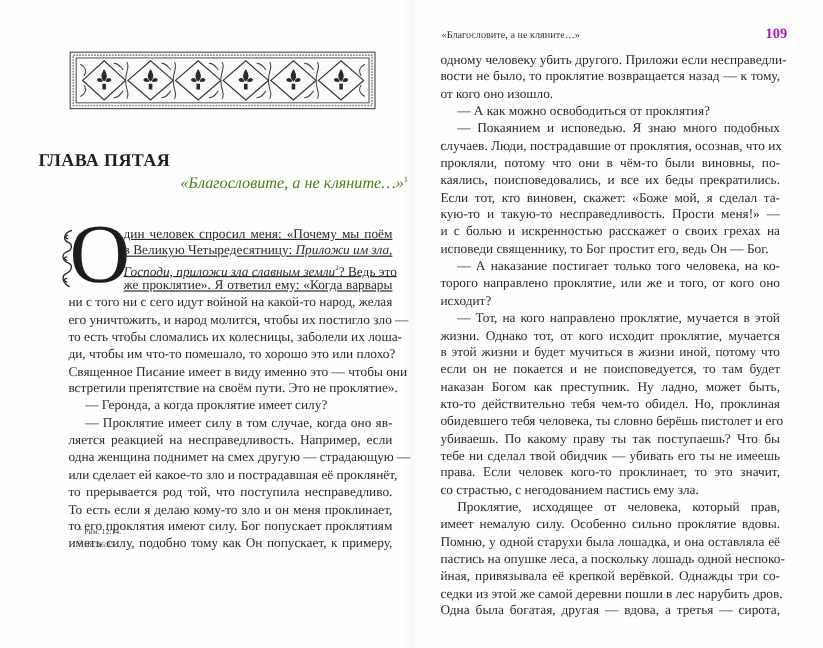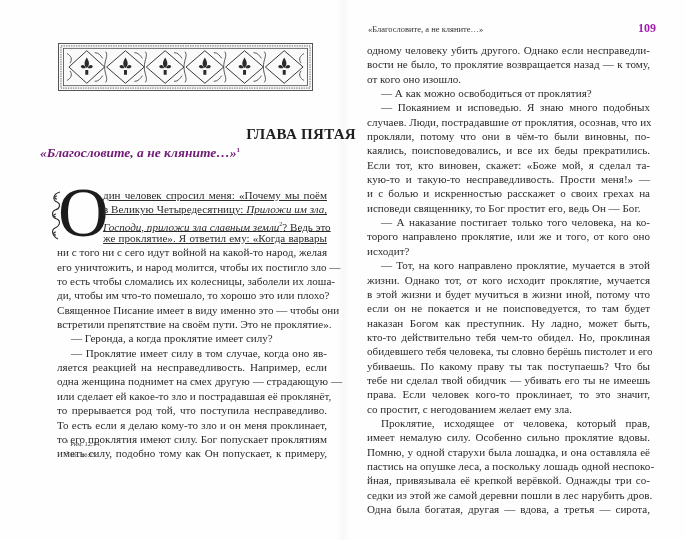--- a/index.html
+++ b/index.html
@@ -20,27 +20,27 @@
 
     
     .ornament {
       position: absolute; left: 58px; top: 43px; width: 255px; height: 48px;
       border: 1px solid #555; box-sizing: border-box;
       background: #fafafa;
     }
     .ornament svg { display: block; width: 100%; height: 100%; }
 
     .chapter-title {
-      position: absolute; left: 56px; width: 300px; top: 126px;
-      text-align: right; font-weight: bold; font-size: 15px; letter-spacing: 0.3px;
+      position: absolute; left: 32px; width: 300px; top: 126px;
+      text-align: left; font-weight: bold; font-size: 15px; letter-spacing: 0.3px;
       color: #1f1f1f;
     }
     .chapter-subtitle {
       position: absolute; left: 40px; width: 300px; top: 145px;
-      text-align: left; font-style: italic; font-size: 13.5px; color: #701a75; font-weight: bold;
+      text-align: right; font-style: italic; font-size: 13.5px; color: #4d7c0f;
     }
     .chapter-subtitle sup { font-size: 7px; font-style: normal; }
 
     .text-block {
       position: absolute;
       font-size: 11.1px; line-height: 14.35px;
       text-align: justify;
       color: #2b2b2b;
     }
     .text-block .line { display: block; white-space: nowrap; text-align: justify; text-align-last: justify; height: 14.35px; overflow: visible; }
@@ -152,21 +152,21 @@
       <div><sup>1</sup> <span>Рим. 12:14.</span></div>
       <div><sup>2</sup> <span>Ис. 26:15.</span></div>
     </div>
   </div>
 
   <div>
     <div class="running-head">«Благословите, а не кляните…»</div>
     <div class="page-number">109</div>
 
     <div class="text-block right-text">
-      <span class="line">одному человеку убить другого. Однако если несправедли-</span>
+      <span class="line">одному человеку убить другого. Приложи если несправедли-</span>
       <span class="line">вости не было, то проклятие возвращается назад — к тому,</span>
       <span class="line last">от кого оно изошло.</span>
       <span class="line indent last">— А как можно освободиться от проклятия?</span>
       <span class="line indent">— Покаянием и исповедью. Я знаю много подобных</span>
       <span class="line">случаев. Люди, пострадавшие от проклятия, осознав, что их</span>
       <span class="line">прокляли, потому что они в чём-то были виновны, по-</span>
       <span class="line">каялись, поисповедовались, и все их беды прекратились.</span>
       <span class="line">Если тот, кто виновен, скажет: «Боже мой, я сделал та-</span>
       <span class="line">кую-то и такую-то несправедливость. Прости меня!» —</span>
       <span class="line">и с болью и искренностью расскажет о своих грехах на</span>
@@ -177,21 +177,21 @@
       <span class="line indent">— Тот, на кого направлено проклятие, мучается в этой</span>
       <span class="line">жизни. Однако тот, от кого исходит проклятие, мучается</span>
       <span class="line">в этой жизни и будет мучиться в жизни иной, потому что</span>
       <span class="line">если он не покается и не поисповедуется, то там будет</span>
       <span class="line">наказан Богом как преступник. Ну ладно, может быть,</span>
       <span class="line">кто-то действительно тебя чем-то обидел. Но, проклиная</span>
       <span class="line">обидевшего тебя человека, ты словно берёшь пистолет и его</span>
       <span class="line">убиваешь. По какому праву ты так поступаешь? Что бы</span>
       <span class="line">тебе ни сделал твой обидчик — убивать его ты не имеешь</span>
       <span class="line">права. Если человек кого-то проклинает, то это значит,</span>
-      <span class="line last">со простит, с негодованием желает ему зла.</span>
+      <span class="line last">со страстью, с негодованием пастись ему зла.</span>
       <span class="line indent">Проклятие, исходящее от человека, который прав,</span>
       <span class="line">имеет немалую силу. Особенно сильно проклятие вдовы.</span>
       <span class="line">Помню, у одной старухи была лошадка, и она оставляла её</span>
       <span class="line">пастись на опушке леса, а поскольку лошадь одной неспоко-</span>
       <span class="line">йная, привязывала её крепкой верёвкой. Однажды три со-</span>
       <span class="line">седки из этой же самой деревни пошли в лес нарубить дров.</span>
       <span class="line">Одна была богатая, другая — вдова, а третья — сирота,</span>
     </div>
   </div>
 </div>

